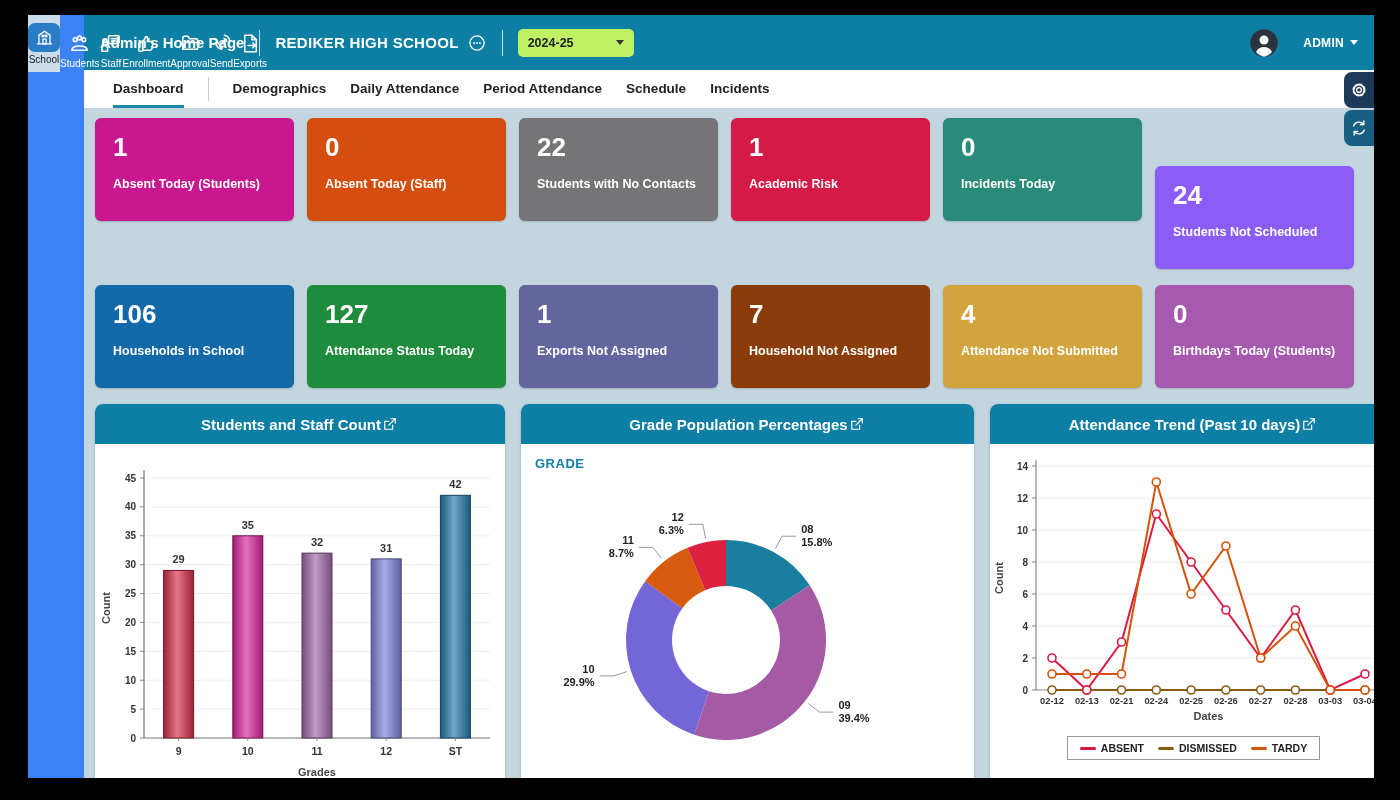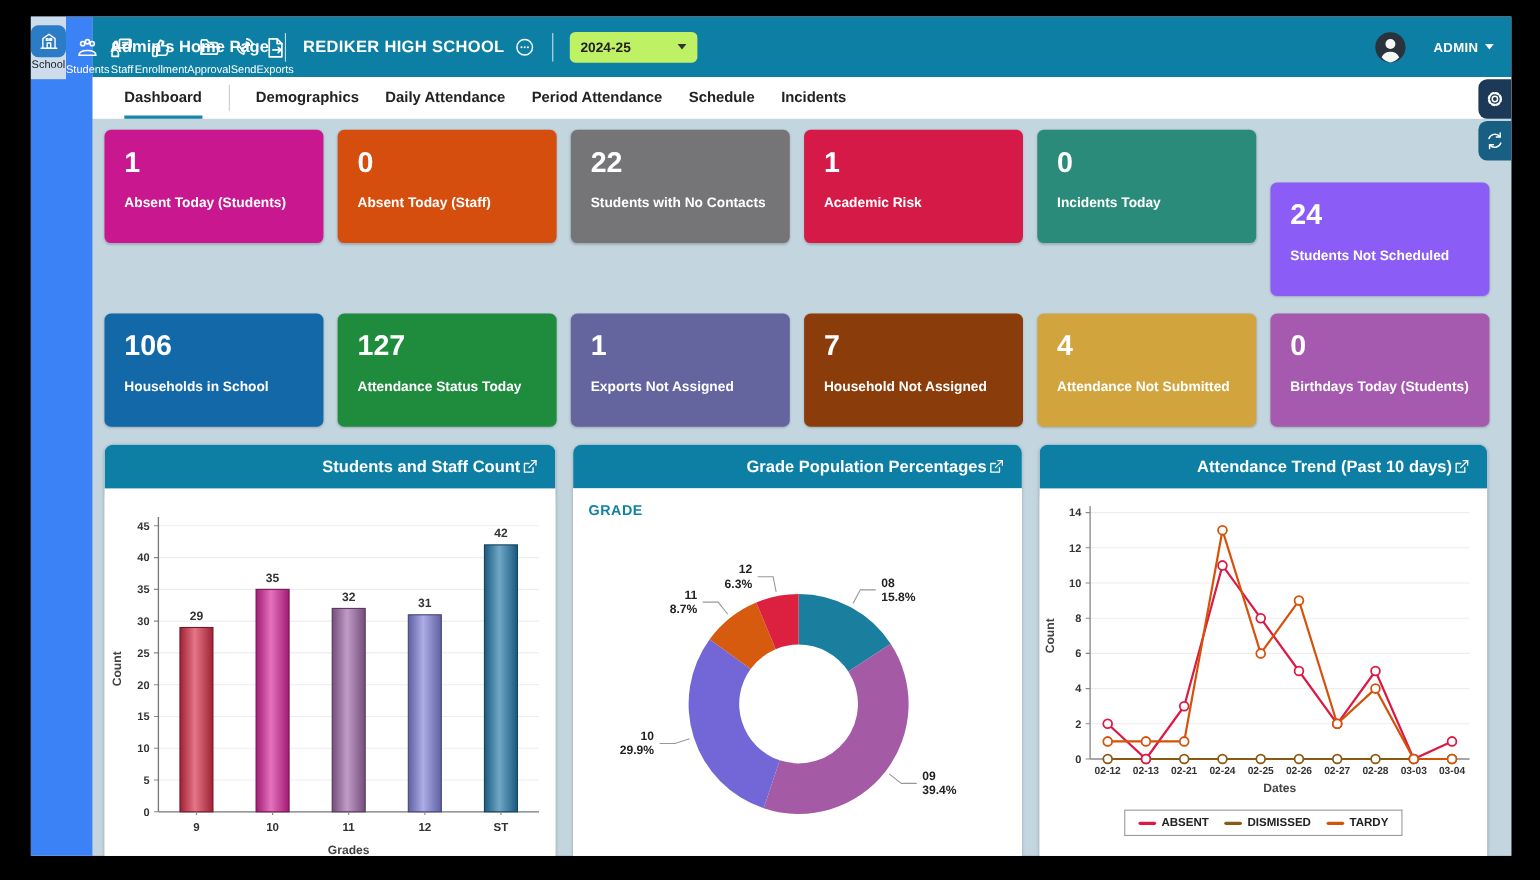--- a/index.html
+++ b/index.html
@@ -48,21 +48,21 @@
 
   
   .content{position:absolute;left:56px;top:93px;right:0;bottom:0;background:#c3d5df;padding:10px 11px 0;box-sizing:border-box}
   .cards{display:flex;gap:13px;margin-bottom:16px}
   .card{width:199px;height:103px;border-radius:6px;color:#fff;padding:15px 18px;box-sizing:border-box;cursor:pointer;box-shadow:0 1px 2px rgba(0,0,0,.18)}
   .card-value{font-size:26px;font-weight:700;line-height:1.1}
   .card-label{font-size:12.5px;margin-top:15px;font-weight:600}
 
   .panels{display:flex;gap:16px}
   .panel{border-radius:8px;overflow:hidden;box-shadow:0 1px 3px rgba(0,0,0,.22);background:#fff;flex:none}
-  .panel-head{height:40px;background:#0d7fa4;color:#fff;display:flex;align-items:center;justify-content:flex-end;padding:0 14px}
+  .panel-head{height:40px;background:#0d7fa4;color:#fff;display:flex;align-items:center;justify-content:center;padding:0 14px}
   .panel-title{font-size:15px;font-weight:700}
   .panel-link{cursor:pointer}
   .panel-link svg{width:18px;height:18px;display:block}
   .panel-body{position:relative;background:#fff;height:347px}
   .grade-label{position:absolute;top:12px;left:14px;color:#0f81a5;font-weight:700;font-size:13px;letter-spacing:.5px}
   .legend{display:flex;justify-content:center;margin-top:2px}
   .legend-box{display:flex;gap:14px;border:1px solid #999;padding:5px 12px;align-items:center;background:#fff}
   .legend-item{display:flex;align-items:center;gap:5px;font-size:10.5px;color:#222;font-weight:600}
   .legend-swatch{width:16px;height:3px;border-radius:2px}
 </style>
@@ -364,21 +364,21 @@
               <text x="290.20000000000005" y="303" text-anchor="middle" font-size="10.5" fill="#333" font-weight="600">12</text>
               <rect x="344.40000000000003" y="43.33333333333334" width="30" height="242.66666666666666" fill="url(#bg4)" stroke="rgb(19,66,92)" stroke-width="1"></rect>
               <text x="359.40000000000003" y="36.33333333333334" text-anchor="middle" font-size="11" fill="#333" font-weight="600">42</text>
               <line x1="359.40000000000003" y1="286" x2="359.40000000000003" y2="289" stroke="#888"></line>
               <text x="359.40000000000003" y="303" text-anchor="middle" font-size="10.5" fill="#333" font-weight="600">ST</text>
               <text x="221" y="324" text-anchor="middle" font-size="11" fill="#444" font-weight="600">Grades</text>
               <text x="14" y="156" text-anchor="middle" font-size="11" fill="#444" font-weight="600" transform="rotate(-90 14 156)">Count</text>
             </svg>
           </div>
         </section>
-        <section class="panel" style="width: 408px;">
+        <section class="panel" style="width: 453px;">
           <div class="panel-head">
             <span class="panel-title">Grade Population Percentages</span>
             <span class="panel-link">
               <svg viewBox="0 0 24 24" fill="none" stroke="currentColor" stroke-width="1.6" stroke-linecap="round" stroke-linejoin="round">
                 <path d="M13.5 5H19v5.5"></path>
                 <path d="M19 5l-8.5 8.5"></path>
                 <path d="M15.5 13.5V19H5V8.5h5.5"></path>
               </svg>
             </span>
           </div>

